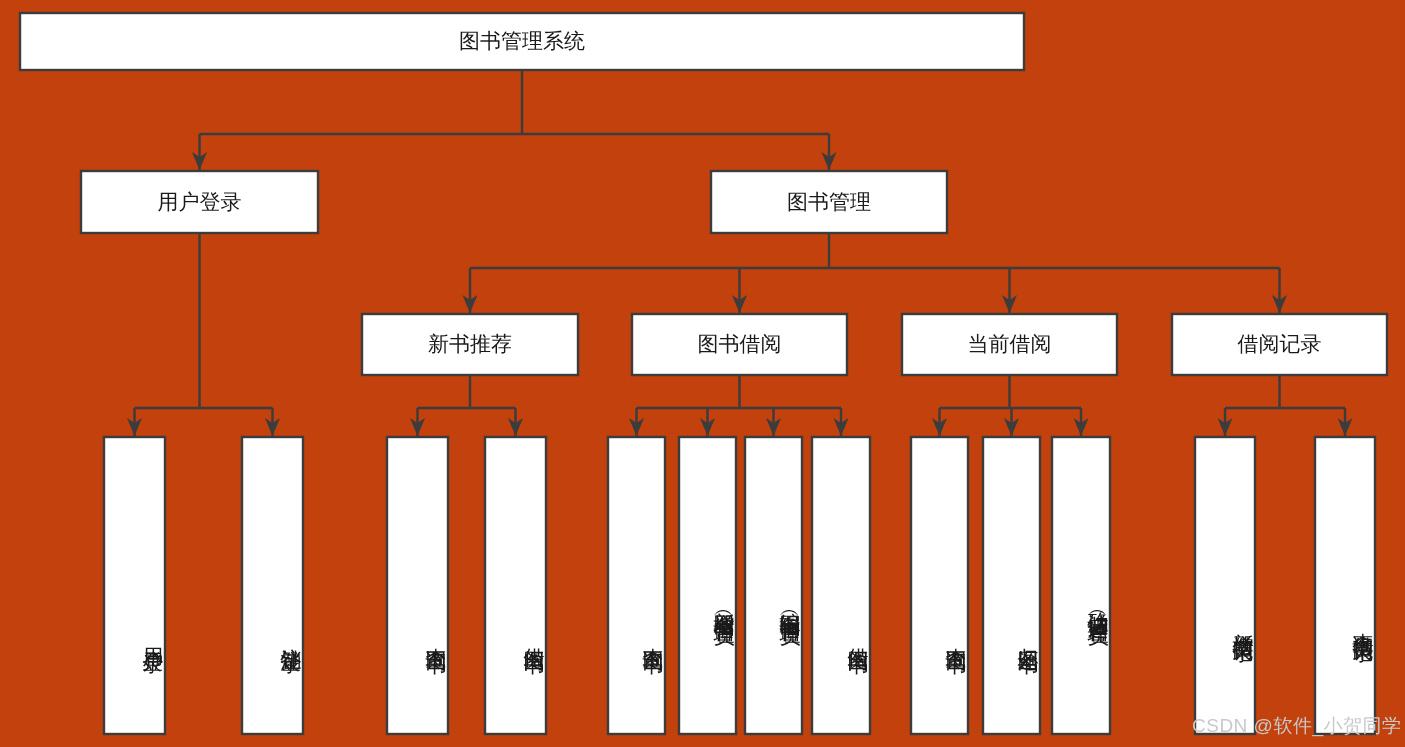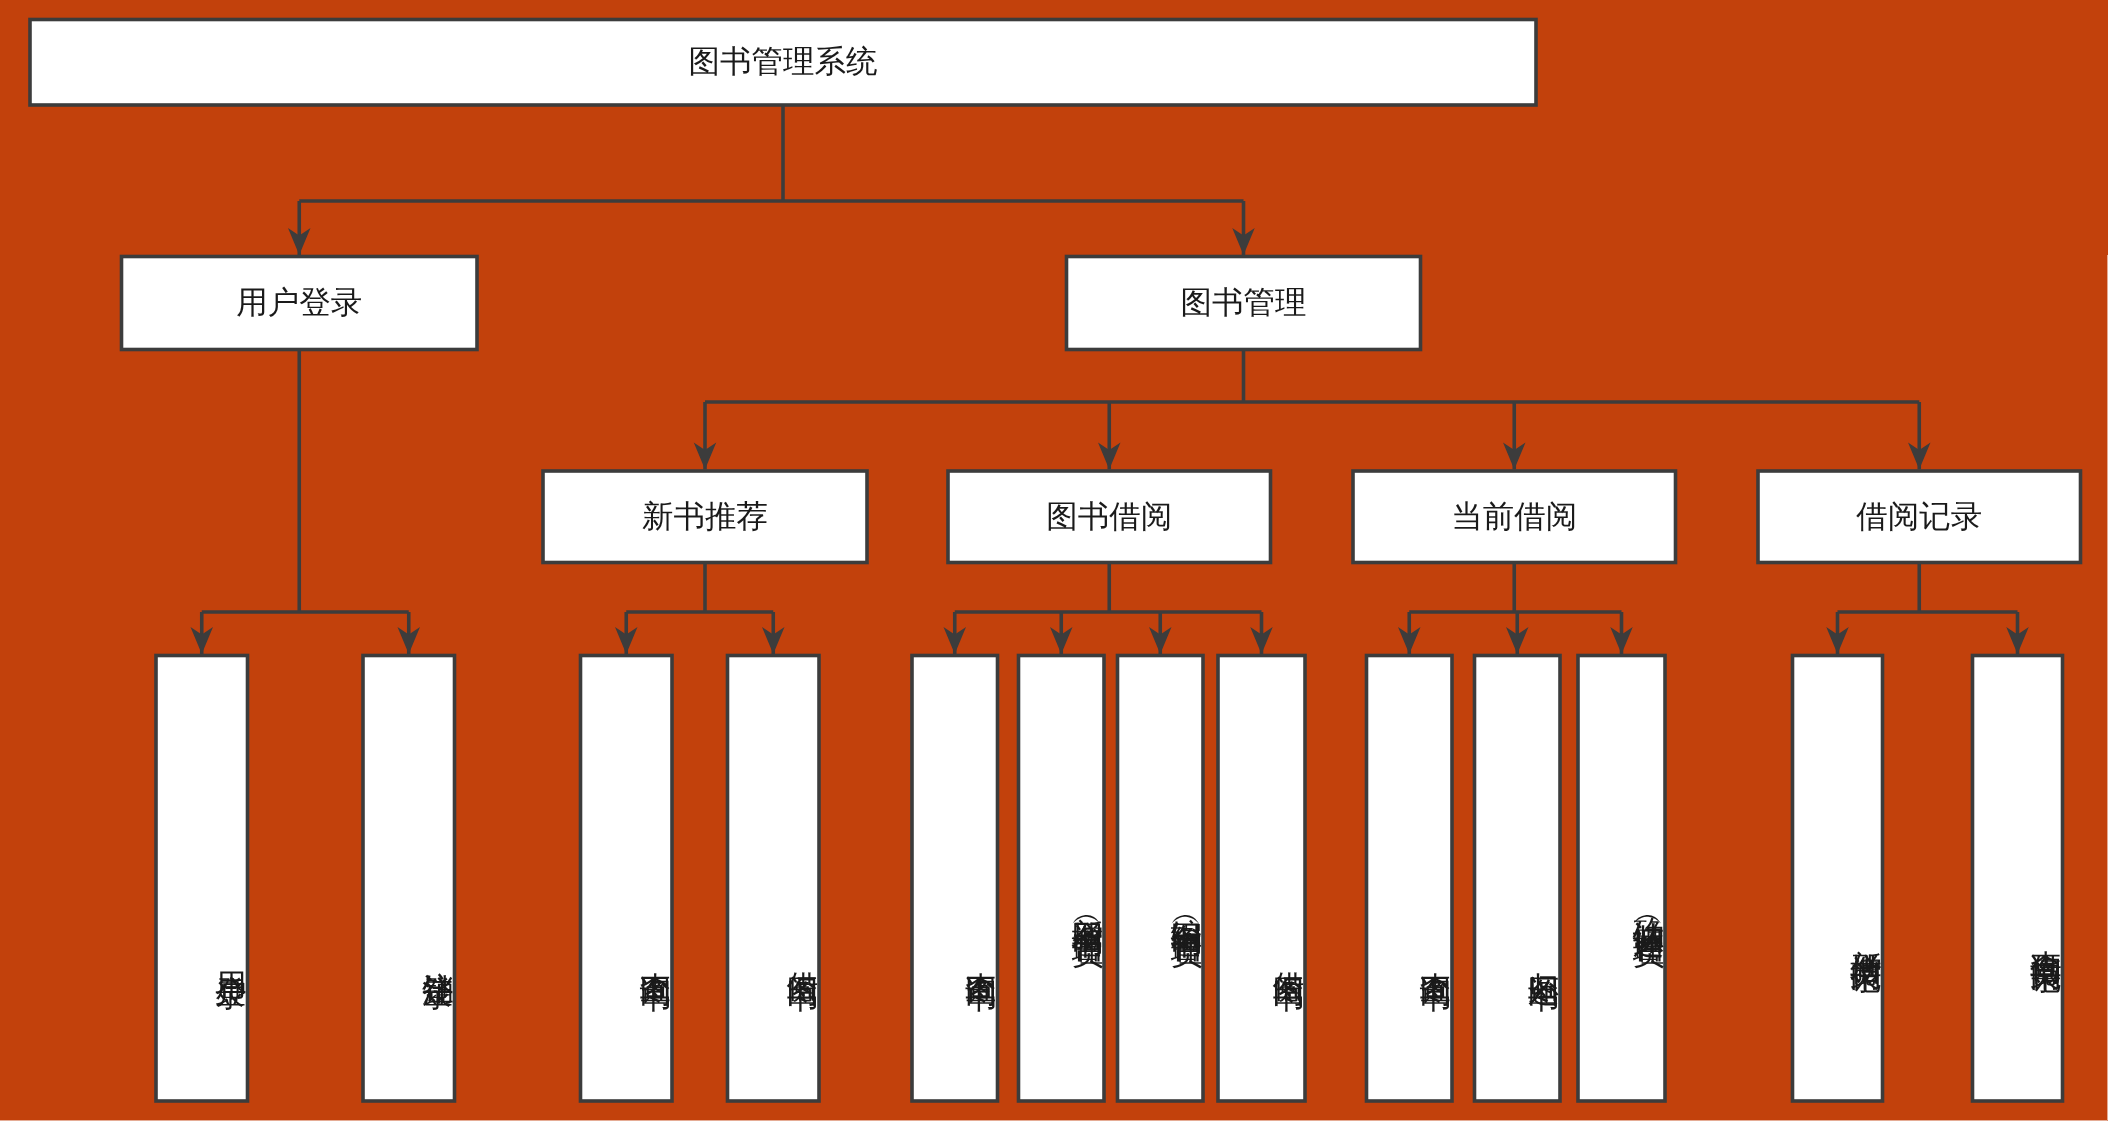--- a/index.html
+++ b/index.html
@@ -171,14 +171,15 @@
       <div class="node-label-v" style="left: 680px; width: 55px; top: 438px; height: 295px; padding-top: 36px; box-sizing: border-box;">新增图书（管理员）</div>
       <div class="node-label-v" style="left: 746px; width: 55px; top: 438px; height: 295px; padding-top: 36px; box-sizing: border-box;">编辑图书（管理员）</div>
       <div class="node-label-v" style="left: 813px; width: 56px; top: 438px; height: 295px; padding-top: 98.5px; box-sizing: border-box;">借阅图书</div>
       <div class="node-label-v" style="left: 912px; width: 55px; top: 438px; height: 295px; padding-top: 98.5px; box-sizing: border-box;">查询图书</div>
       <div class="node-label-v" style="left: 984px; width: 55px; top: 438px; height: 295px; padding-top: 98.5px; box-sizing: border-box;">归还图书</div>
       <div class="node-label-v" style="left: 1053px; width: 56px; top: 438px; height: 295px; padding-top: 36px; box-sizing: border-box;">确认归还（管理员）</div>
       <div class="node-label-v" style="left: 1196px; width: 58px; top: 438px; height: 295px; padding-top: 73.5px; box-sizing: border-box;">新增借阅记录</div>
       <div class="node-label-v" style="left: 1316px; width: 58px; top: 438px; height: 295px; padding-top: 73.5px; box-sizing: border-box;">查询借阅记录</div>
     </div>
 
+  <div class="watermark" style="left: 1192px; top: 713px;">CSDN @软件_小贺同学</div>
 
 </div>
 
 </body></html>

